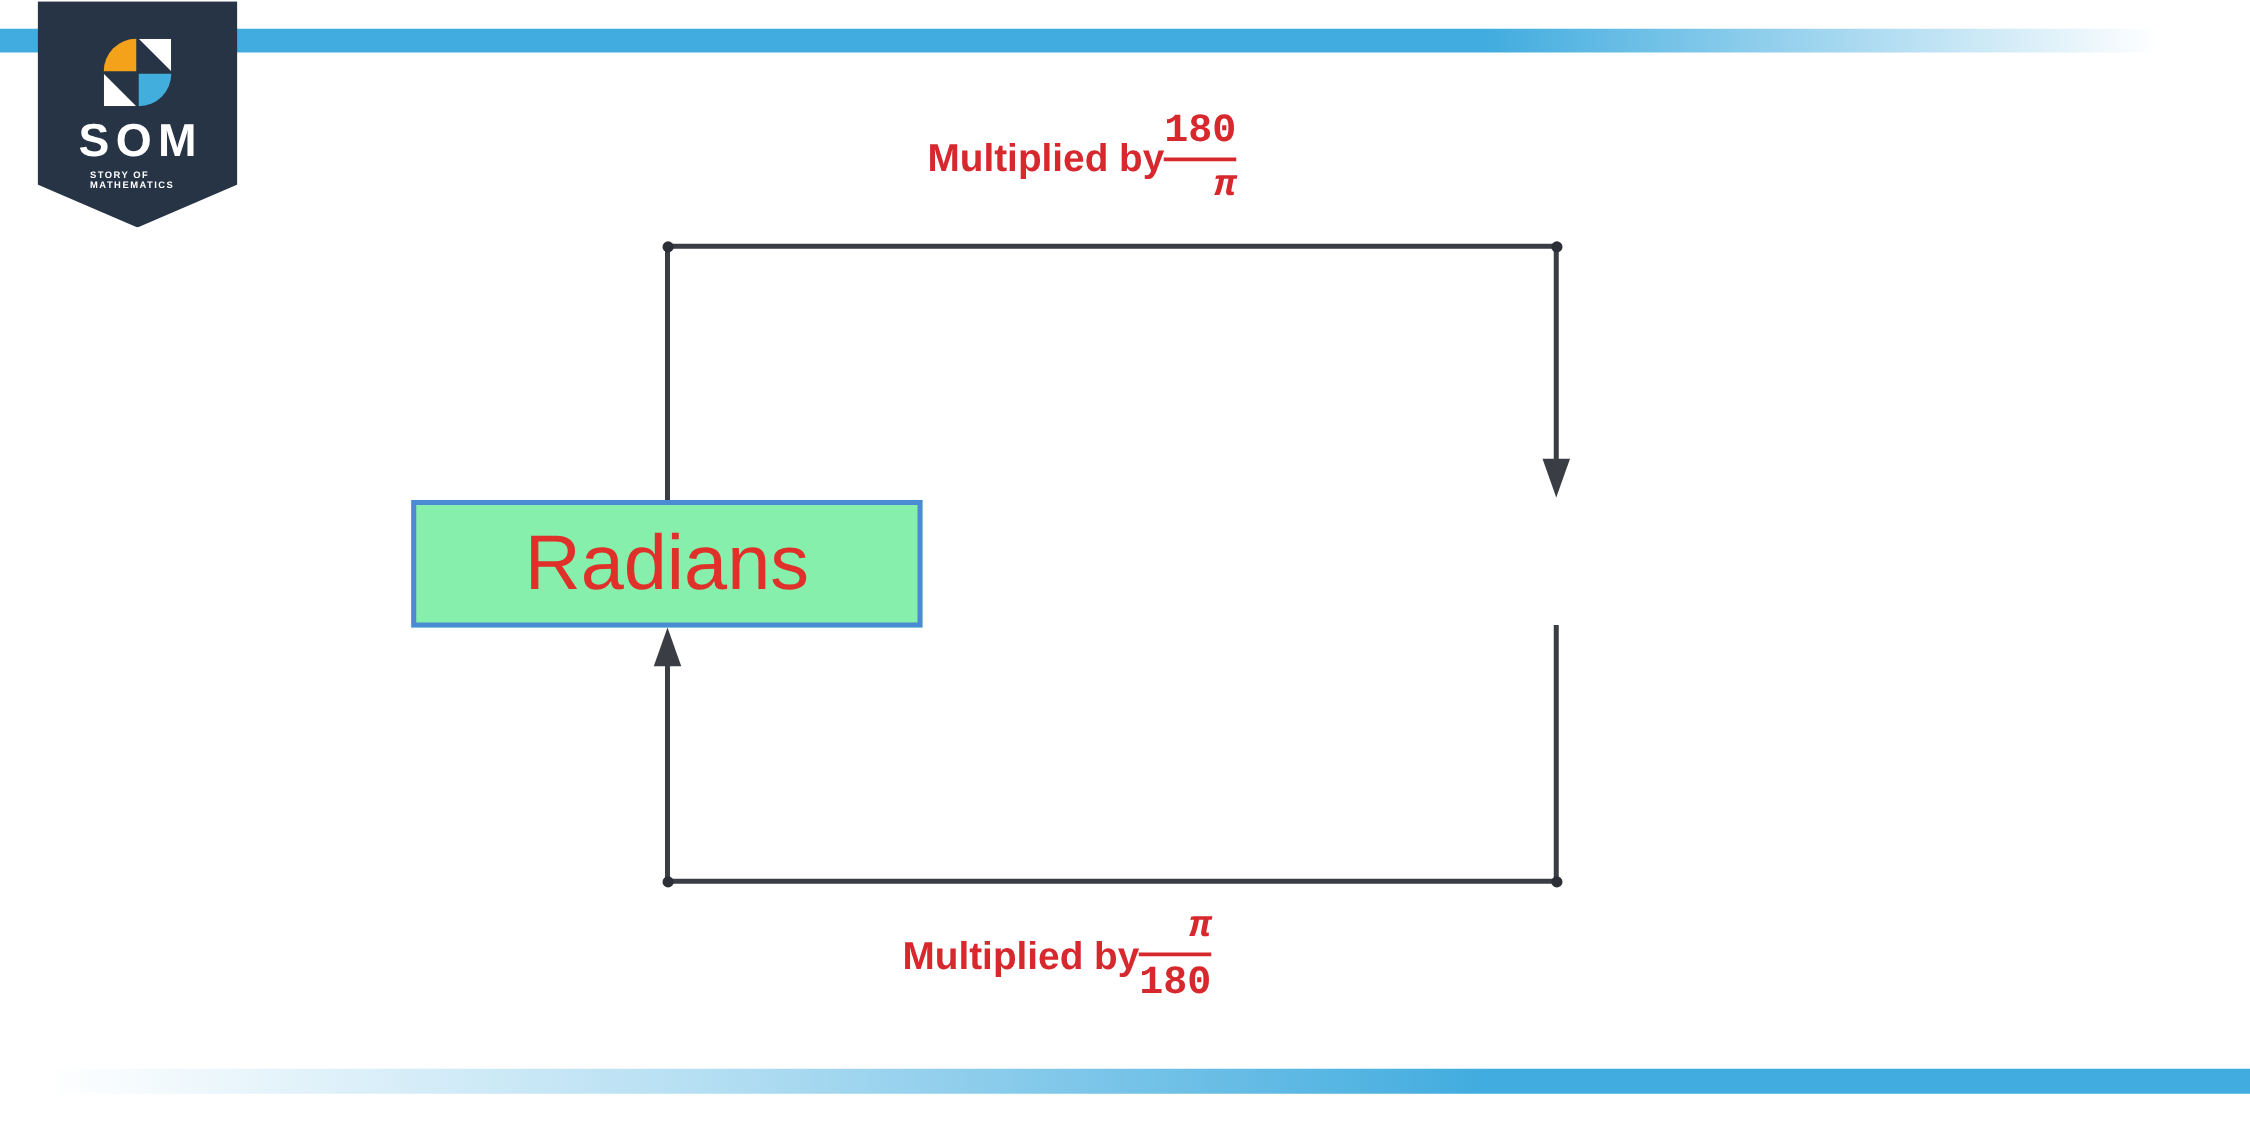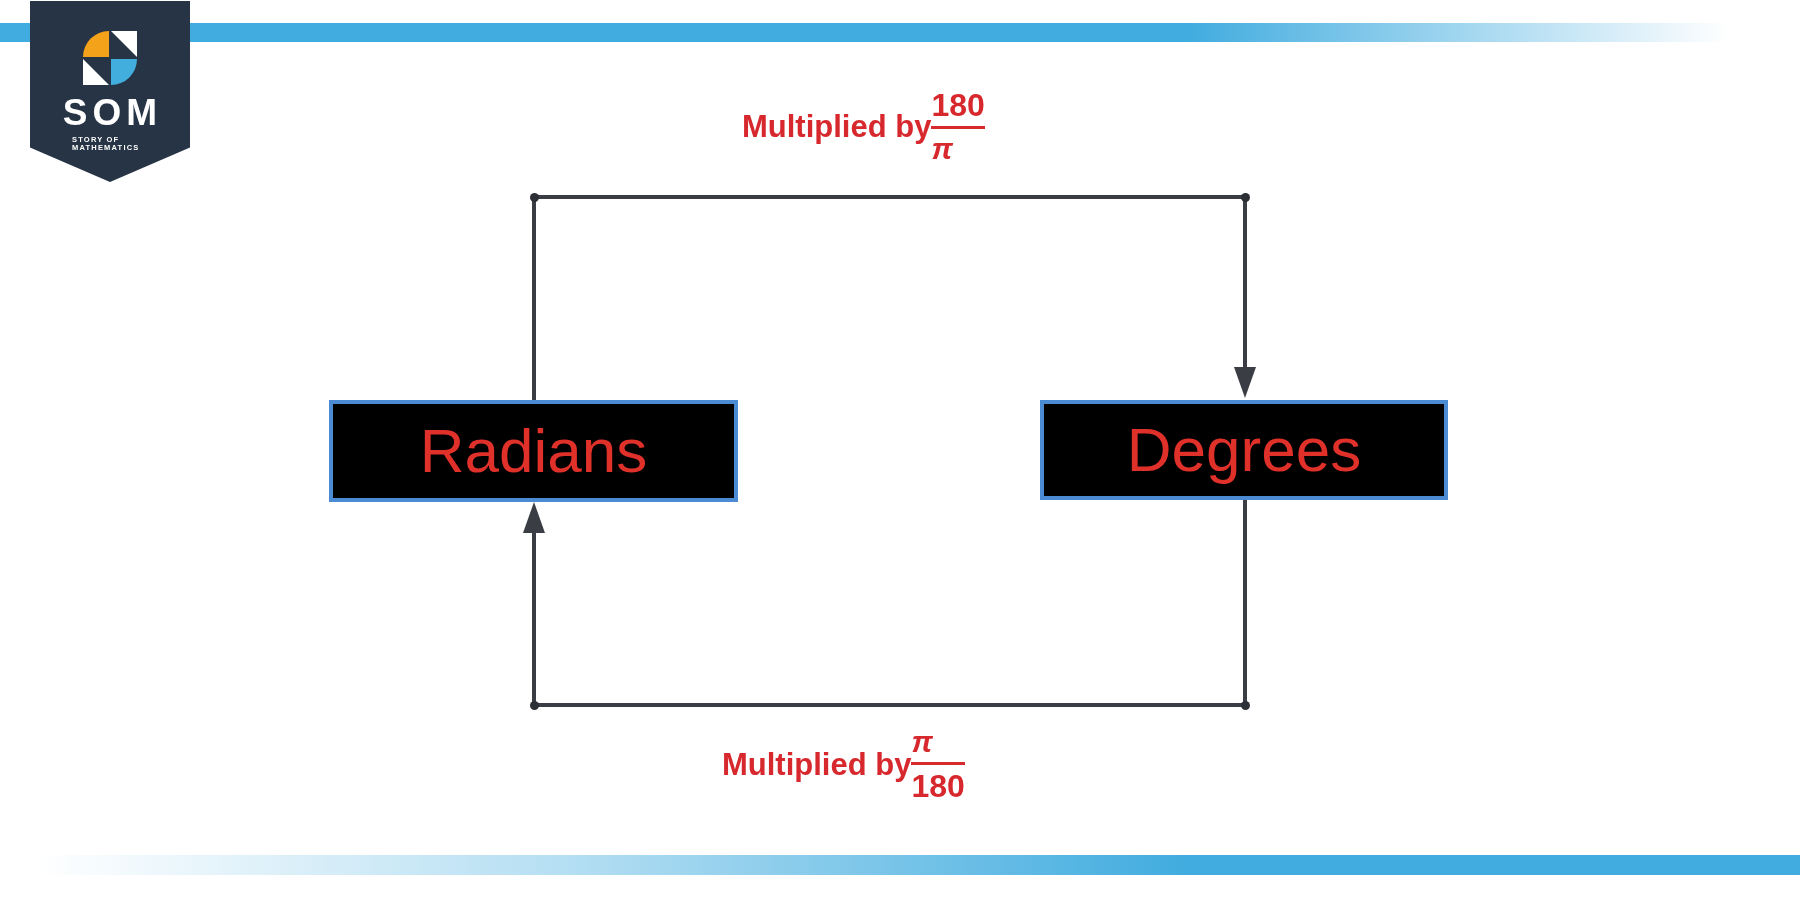--- a/index.html
+++ b/index.html
@@ -67,21 +67,21 @@
   }
   .arrow-up {
     position: absolute; width: 0; height: 0;
     border-left: 11px solid transparent; border-right: 11px solid transparent;
     border-bottom: 31px solid #3a3e44;
   }
 
   
   .node-box {
     position: absolute;
-    background: #000000;
+    background: #86efac;
     border: 4px solid #4a8bd3;
     box-sizing: border-box;
     display: flex; align-items: center; justify-content: center;
     z-index: 3;
   }
   .node-box .node-label {
     color: #e0302a; font-size: 62px; line-height: 1;
     font-family: "Liberation Sans", sans-serif;
   }
   .box-radians { left: 329px; top: 400px; width: 409px; height: 102px; }
@@ -91,22 +91,22 @@
   .edge-label {
     position: absolute;
     display: flex; align-items: center; 
     color: #d7282e;
   }
   .edge-prefix {
     font-size: 31px; font-weight: bold;
     font-family: "Liberation Sans", sans-serif;
   }
   .fraction {
-    display: flex; flex-direction: column; align-items: flex-start;
-    font-family: Liberation Sans, sans-serif; font-weight: bold;
+    display: flex; flex-direction: column; align-items: flex-end;
+    font-family: Liberation Mono, monospace; font-weight: bold;
   }
   .frac-num, .frac-den { font-size: 32px; line-height: 1.2; }
   .frac-pi { font-style: italic; font-size: 30px; }
   .frac-bar { height: 3px; background: #d7282e; align-self: stretch; margin: 2px 0; }
   .label-top { left: 742px; top: 86px; }
   .label-bottom { left: 722px; top: 724px; }
 </style>
 </head>
 <body>
 
@@ -137,23 +137,20 @@
   <div class="arrow-up" style="left:523px; top:502px;"></div>
 
   <div class="corner-dot" style="left:530px; top:193px;"></div>
   <div class="corner-dot" style="left:1241px; top:193px;"></div>
   <div class="corner-dot" style="left:1241px; top:701px;"></div>
   <div class="corner-dot" style="left:530px; top:701px;"></div>
 
   <div class="node-box box-radians">
     <span class="node-label">Radians</span>
   </div>
-  <div class="node-box box-degrees">
-    <span class="node-label">Degrees</span>
-  </div>
 
   <div class="edge-label label-top">
     <span class="edge-prefix">Multiplied by</span>
     <span class="fraction">
       <span class="frac-num">180</span>
       <span class="frac-bar"></span>
       <span class="frac-den frac-pi">π</span>
     </span>
   </div>
 

